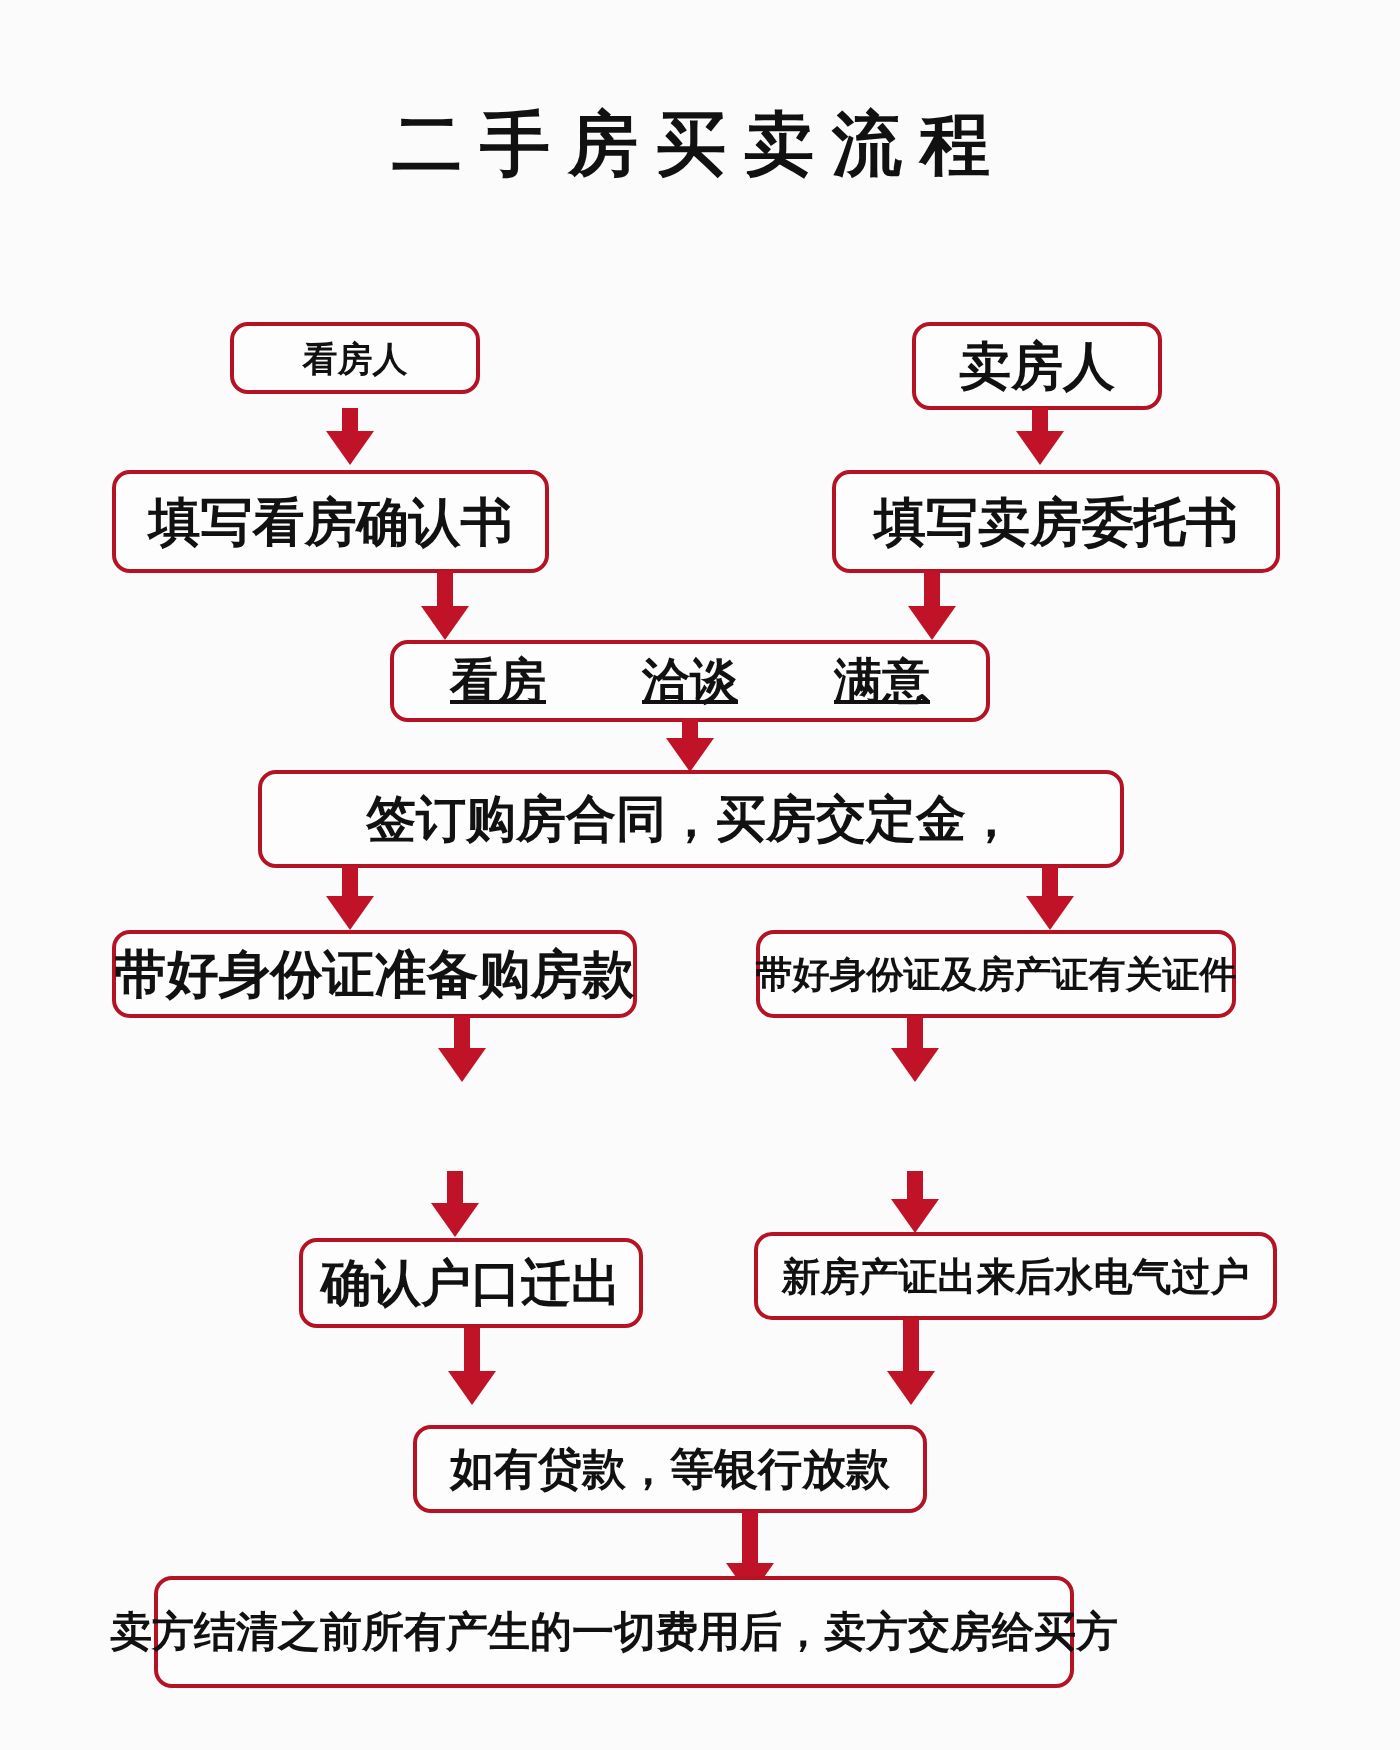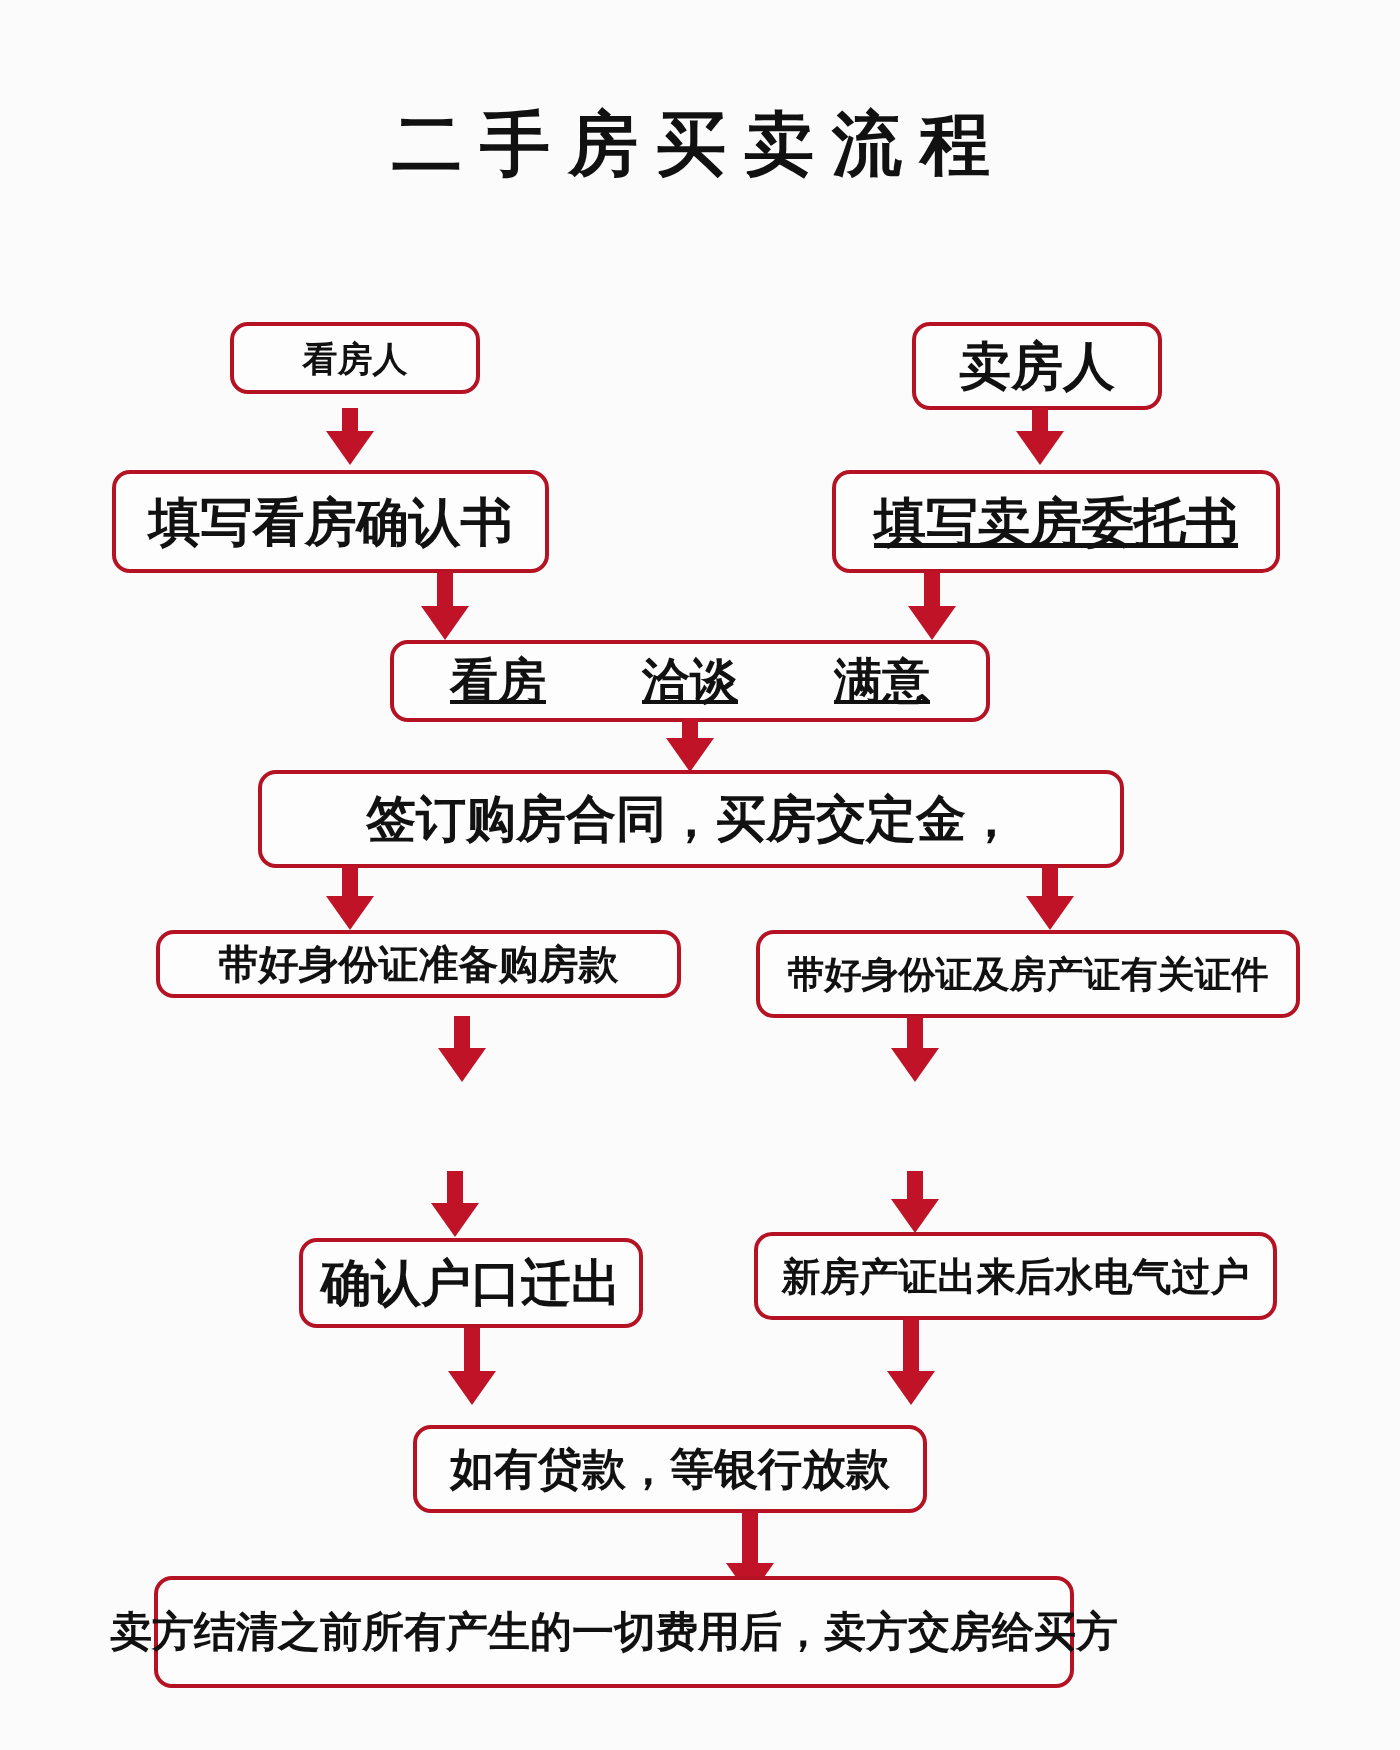--- a/index.html
+++ b/index.html
@@ -78,21 +78,21 @@
   <div class="arrow" style="left:326px;top:408px;height:57px;">
       <div class="shaft"></div>
       <div class="head"></div>
     </div>
   <div class="arrow" style="left:1016px;top:408px;height:57px;">
       <div class="shaft"></div>
       <div class="head"></div>
     </div>
 
   <div class="node" style="left:112px;top:470px;width:437px;height:103px;font-size:52px;">填写看房确认书</div>
-  <div class="node" style="left:832px;top:470px;width:448px;height:103px;font-size:52px;text-decoration:underline;">填写卖房委托书</div>
+  <div class="node" style="left:832px;top:470px;width:448px;height:103px;font-size:52px;">填写卖房委托书</div>
 
   <div class="arrow" style="left:421px;top:571px;height:69px;">
       <div class="shaft"></div>
       <div class="head"></div>
     </div>
   <div class="arrow" style="left:908px;top:571px;height:69px;">
       <div class="shaft"></div>
       <div class="head"></div>
     </div>
 
@@ -111,22 +111,22 @@
 
   <div class="arrow" style="left:326px;top:866px;height:64px;">
       <div class="shaft"></div>
       <div class="head"></div>
     </div>
   <div class="arrow" style="left:1026px;top:866px;height:64px;">
       <div class="shaft"></div>
       <div class="head"></div>
     </div>
 
-  <div class="node" style="left:112px;top:930px;width:525px;height:68px;font-size:40px;margin-left:44px;">带好身份证准备购房款</div>
-  <div class="node" style="left:756px;top:930px;width:544px;height:88px;font-size:37px;">带好身份证及房产证有关证件</div>
+  <div class="node" style="left:112px;top:930px;width:525px;height:88px;font-size:52px;">带好身份证准备购房款</div>
+  <div class="node" style="left:756px;top:930px;width:480px;height:88px;font-size:37px;">带好身份证及房产证有关证件</div>
 
   <div class="arrow" style="left:438px;top:1016px;height:66px;">
       <div class="shaft"></div>
       <div class="head"></div>
     </div>
   <div class="arrow" style="left:891px;top:1016px;height:66px;">
       <div class="shaft"></div>
       <div class="head"></div>
     </div>
 

